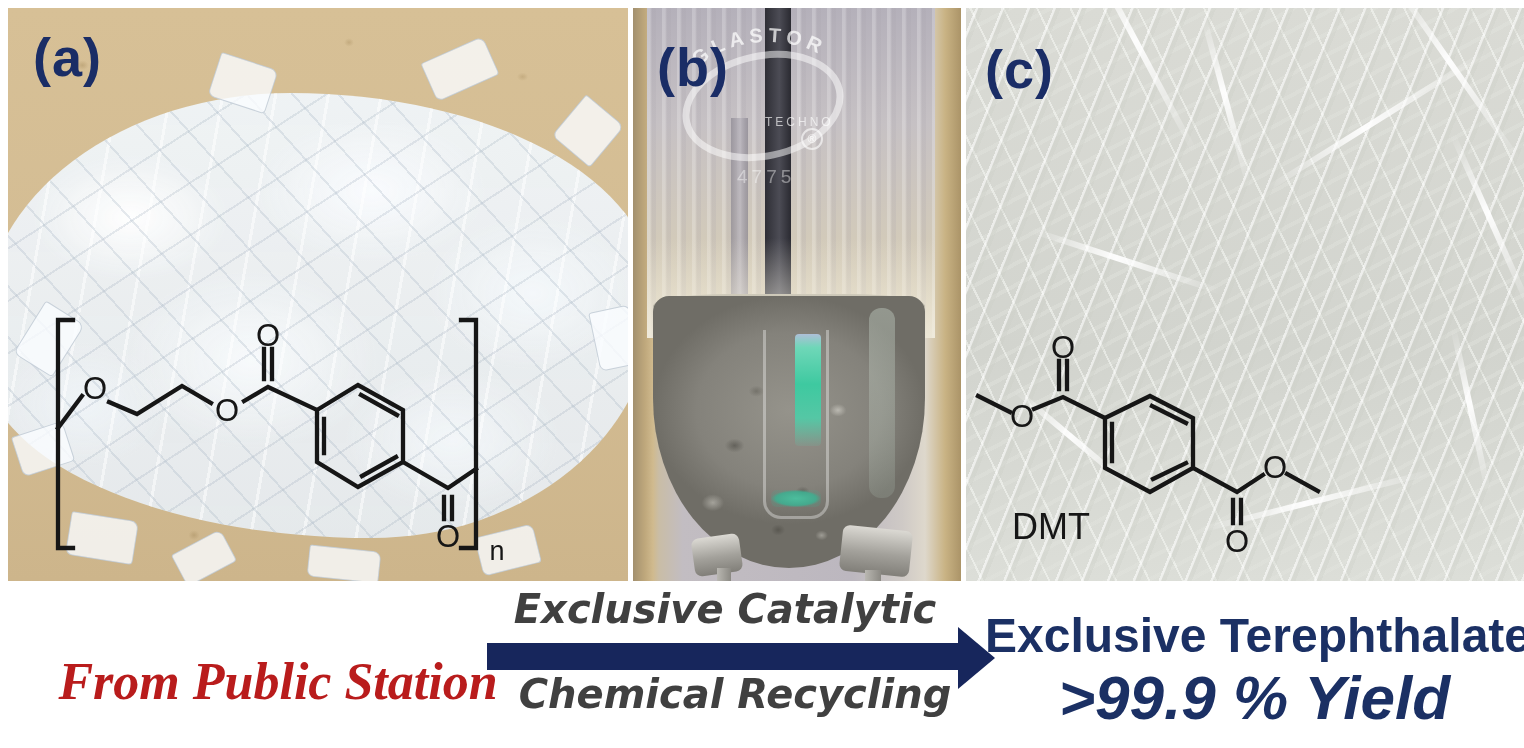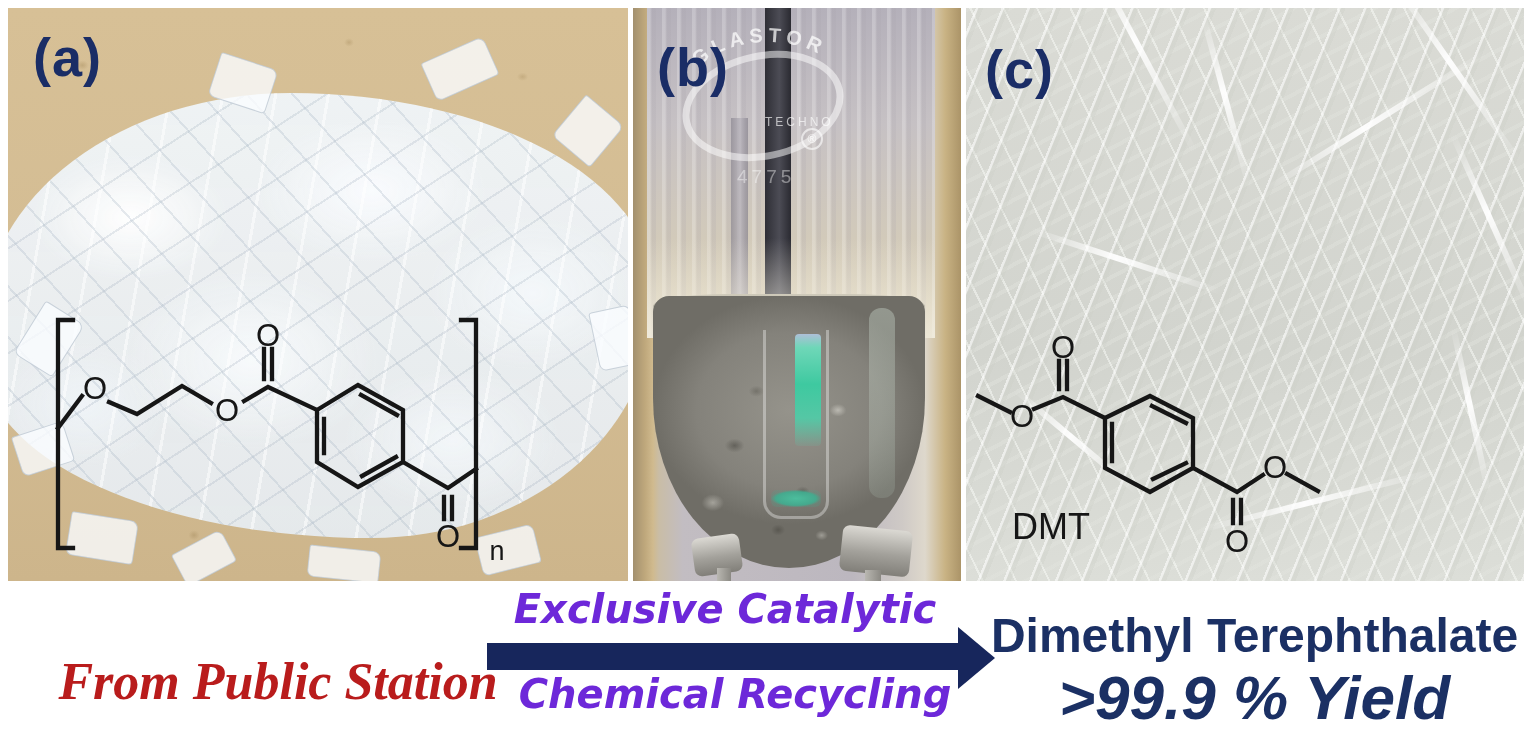--- a/index.html
+++ b/index.html
@@ -83,21 +83,21 @@
       repeating-linear-gradient(152deg, rgba(226,228,222,.4) 0 4px, rgba(255,255,255,0) 4px 19px),
       linear-gradient(180deg,#dadbd5,#d2d4ce 60%,#dcded8);}
   .needle{position:absolute;height:6px;border-radius:3px;
     background:linear-gradient(90deg, rgba(255,255,255,0), rgba(255,255,255,.95) 45%, rgba(255,255,255,0));}
   
   .panel-label{position:absolute;color:#1a2d66;font-weight:bold;font-size:54px;letter-spacing:1px;}
   
   .cap-title{position:absolute;color:#1b3064;font-weight:bold;font-size:50px;text-align:center;white-space:nowrap;}
   .cap-sub-serif{position:absolute;color:#b91c1c;font-weight:bold;font-style:italic;font-size:52px;
     font-family:"Liberation Serif",serif;text-align:center;white-space:nowrap;}
-  .red-label{position:absolute;color:#6d28d9;font-weight:bold;font-style:italic;font-size:40px;
+  .red-label{position:absolute;color:#404040;font-weight:bold;font-style:italic;font-size:40px;
     font-family:"DejaVu Sans",sans-serif;text-align:center;white-space:nowrap;}
   .arrow-body{position:absolute;left:487px;top:643px;width:473px;height:27px;background:#17265c;}
   .arrow-head{position:absolute;left:958px;top:627px;width:0;height:0;
     border-left:37px solid #17265c;border-top:31px solid transparent;border-bottom:31px solid transparent;}
   .struct-text{font-family:"Liberation Sans",sans-serif;}
 </style>
 </head>
 <body>
 
 <div id="stage">
@@ -203,16 +203,16 @@
     <div class="panel-label" style="left:19px;top:30px;">(c)</div>
   </div>
 
   <div class="cap-sub-serif" style="left:38px;top:652px;width:480px;">From Public Station</div>
 
   <div class="red-label" style="left:480px;top:586px;width:490px;">Exclusive Catalytic</div>
   <div class="arrow-body"></div>
   <div class="arrow-head"></div>
   <div class="red-label" style="left:490px;top:671px;width:490px;">Chemical Recycling</div>
 
-  <div class="cap-title" style="left:985px;top:608px;width:539px;font-size:48px;">Dimethyl Terephthalate</div>
+  <div class="cap-title" style="left:985px;top:608px;width:539px;font-size:48px;">Exclusive Terephthalate</div>
   <div class="cap-title" style="left:985px;top:662px;width:539px;font-size:62px;font-style:italic;">&gt;99.9 % Yield</div>
 
 </div>
 
 </body></html>

